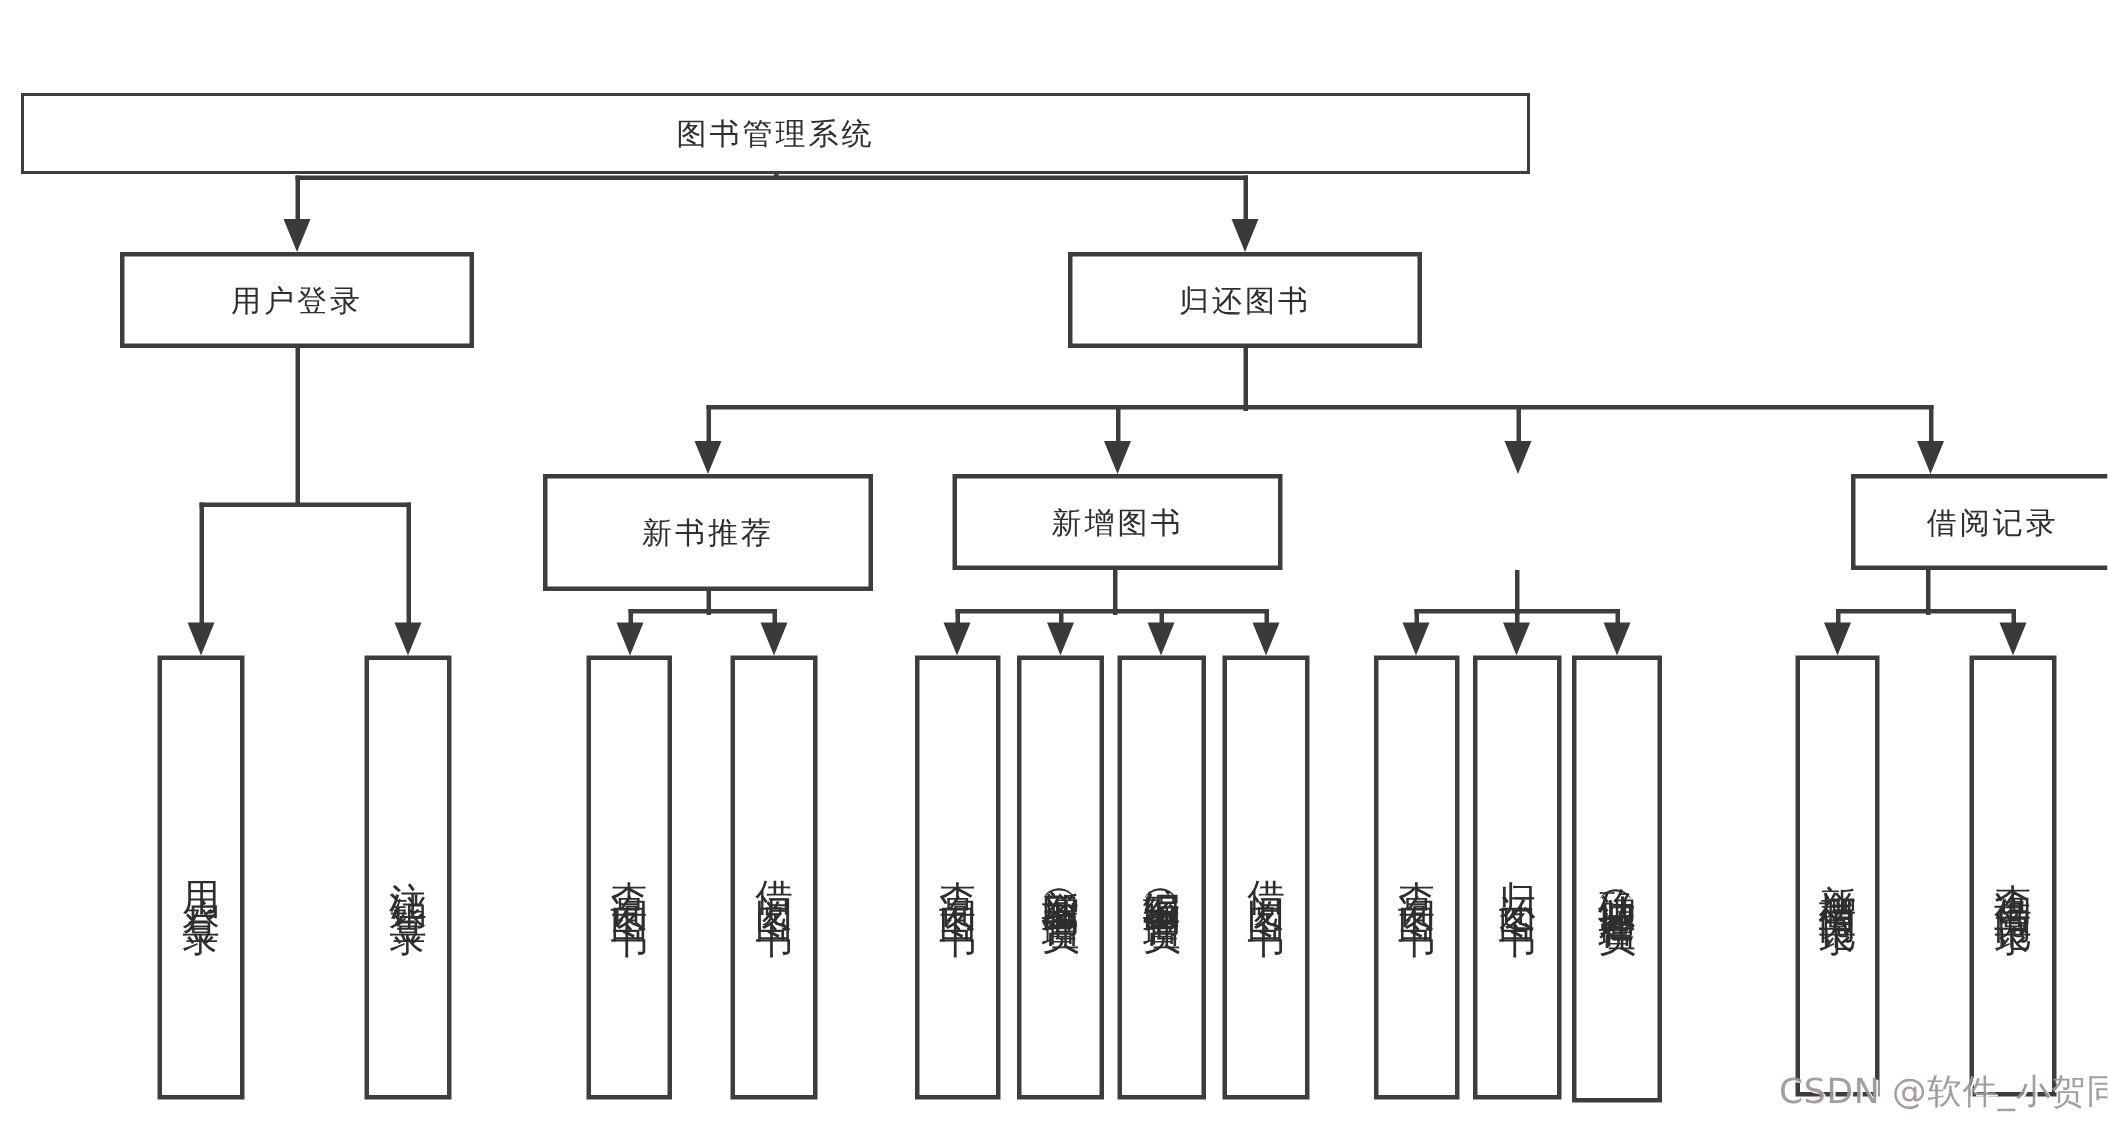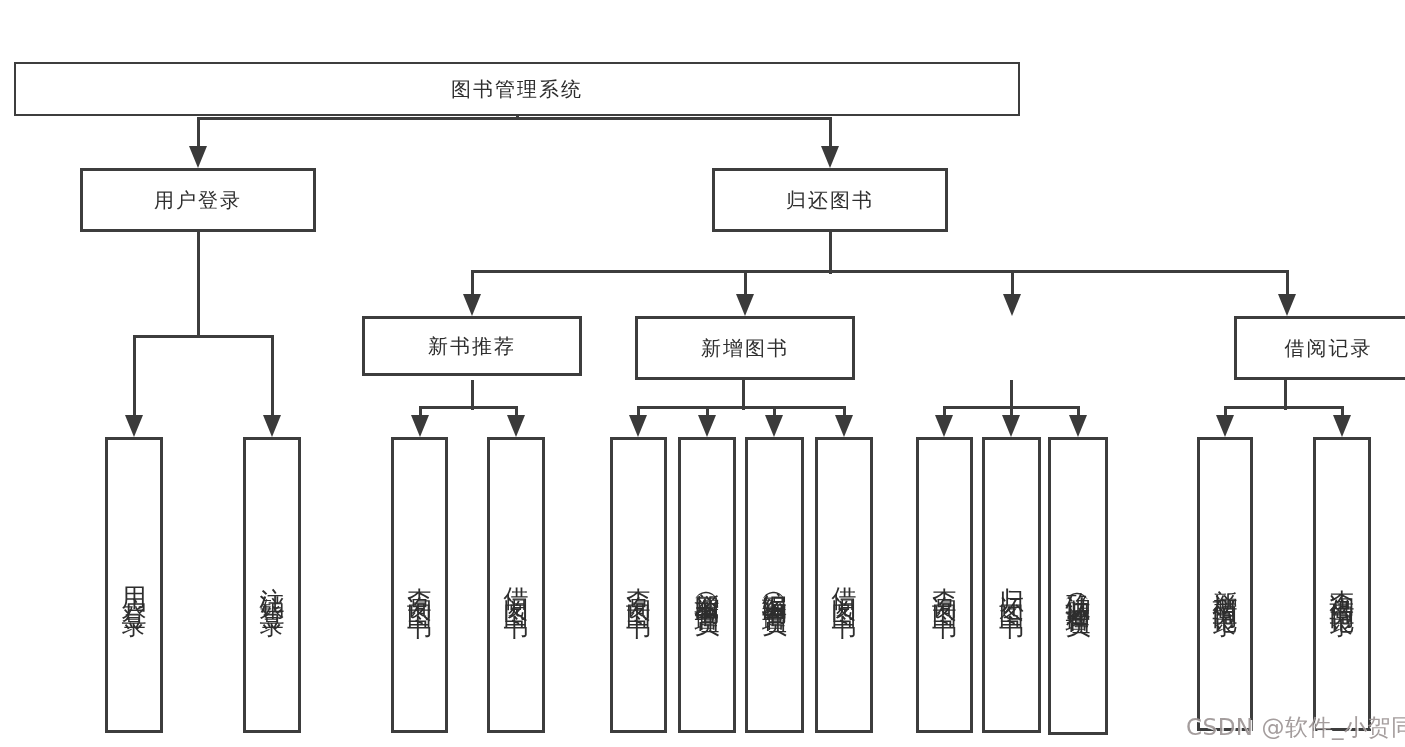--- a/index.html
+++ b/index.html
@@ -104,21 +104,21 @@
     <span>图书管理系统</span>
   </div>
 
   <div class="box hdr" style="left:80px;top:168px;width:236px;height:64px">
     <span>用户登录</span>
   </div>
   <div class="box hdr" style="left:712px;top:168px;width:236px;height:64px">
     <span>归还图书</span>
   </div>
 
-  <div class="box hdr" style="left:362px;top:316px;width:220px;height:60px">
+  <div class="box hdr" style="left:362px;top:316px;width:220px;height:78px">
     <span>新书推荐</span>
   </div>
   <div class="box hdr" style="left:635px;top:316px;width:220px;height:64px">
     <span>新增图书</span>
   </div>
   <div class="box hdr" style="left:1234px;top:316px;width:189px;height:64px">
     <span>借阅记录</span>
   </div>
 
   <div class="box leaf sp4" style="left:105px;top:437px;width:58px;height:296px">

